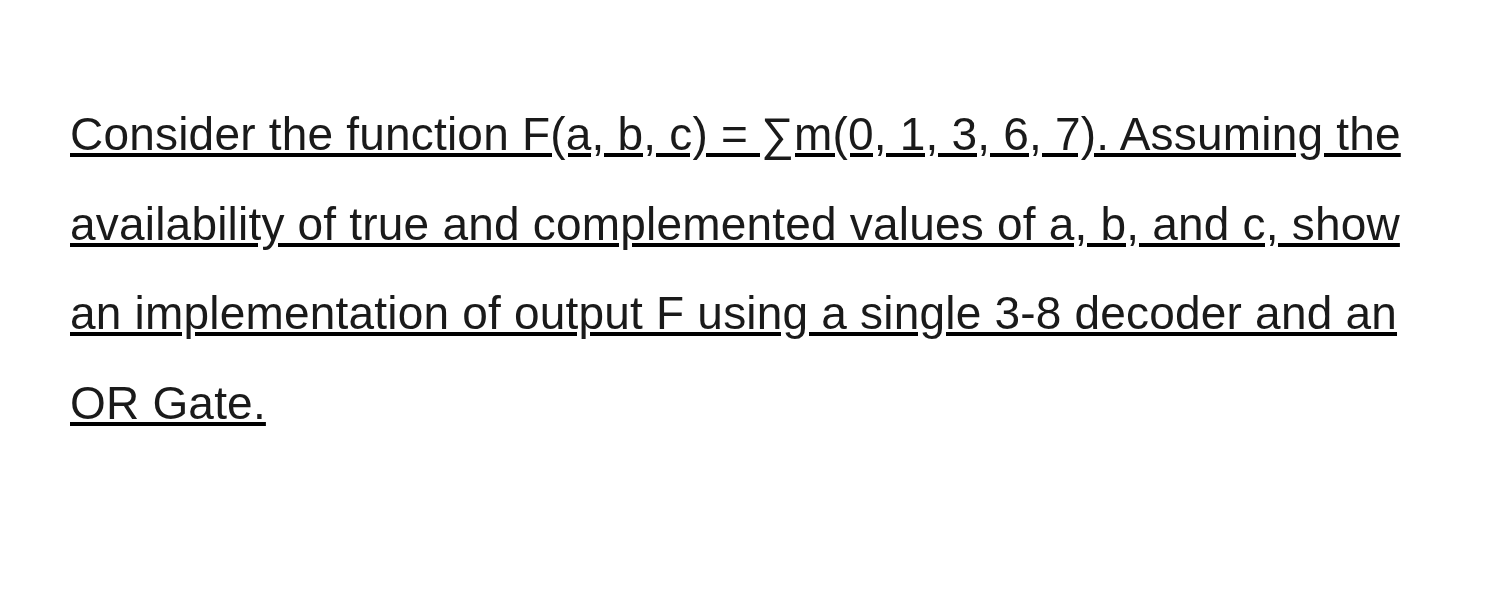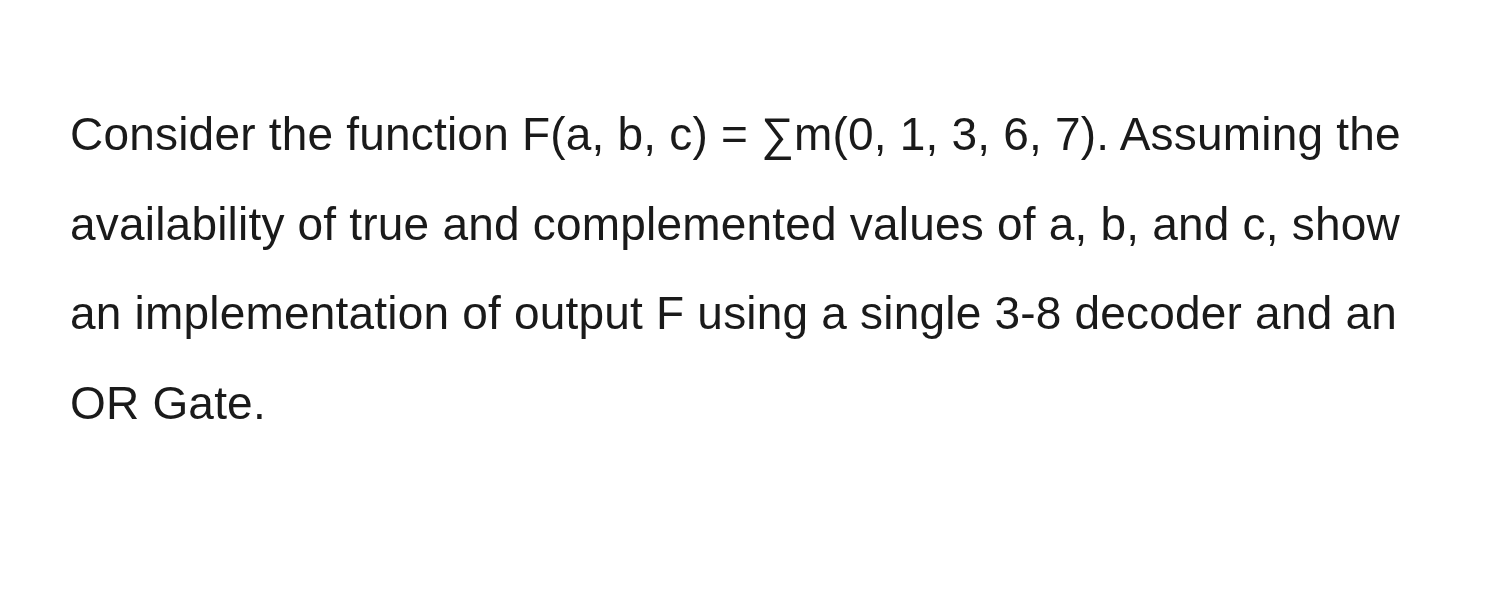--- a/index.html
+++ b/index.html
@@ -10,20 +10,21 @@
     html, body {
       width: 1500px;
       height: 600px;
       background: #ffffff;
       font-family: -apple-system, BlinkMacSystemFont, "Segoe UI", Helvetica, Arial, sans-serif;
     }
     .container {
       padding: 90px 70px 60px 70px;
       width: 100%;
       height: 100%;
+      text-decoration: underline;
     }
     .problem-text {
       font-size: 46px;
       line-height: 1.95;
       color: #1a1a1a;
       font-weight: 400;
       letter-spacing: 0.2px;
     }
   </style>
 </head>

